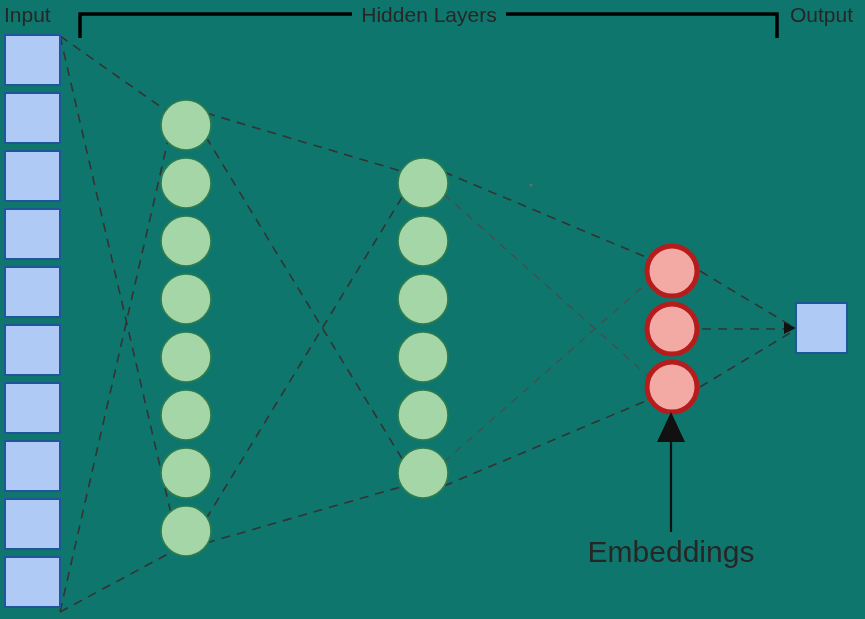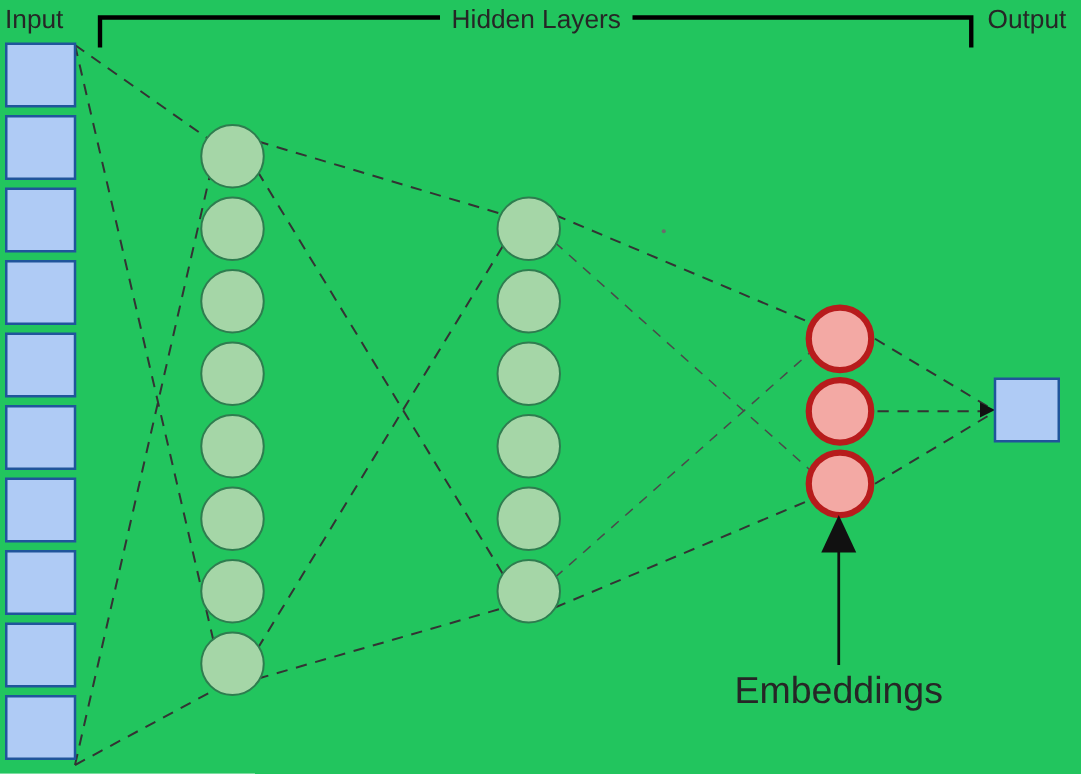--- a/index.html
+++ b/index.html
@@ -10,21 +10,21 @@
   body {
     width: 865px;
     height: 619px;
     overflow: hidden;
     font-family: "Liberation Sans", sans-serif;
   }
   #diagram-root {
     position: relative;
     width: 865px;
     height: 619px;
-    background: #22c55e;
+    background: #0f766e;
   }
   svg#nn-svg {
     display: block;
     width: 865px;
     height: 619px;
   }
   .lbl {
     font-family: "Liberation Sans", sans-serif;
     fill: #262626;
   }

